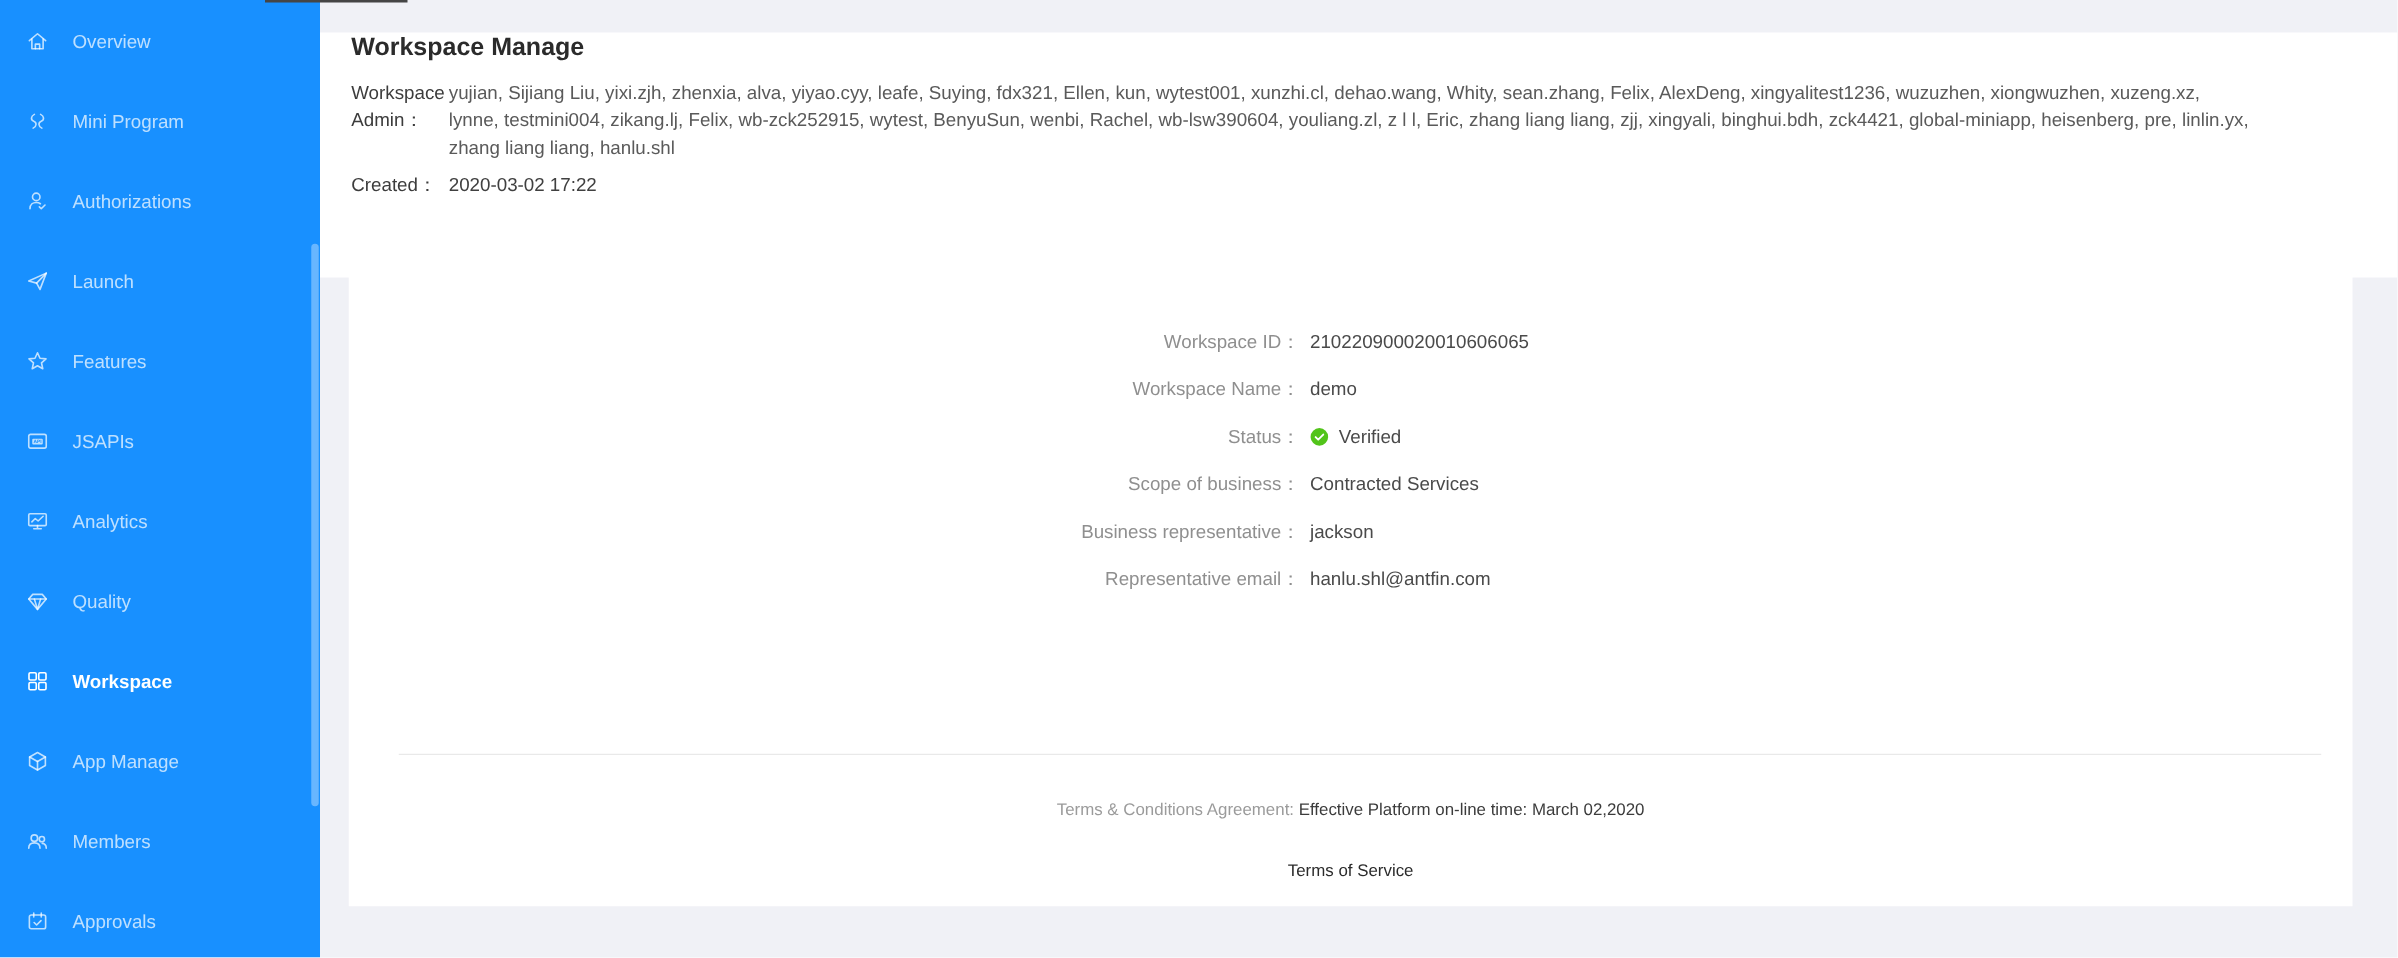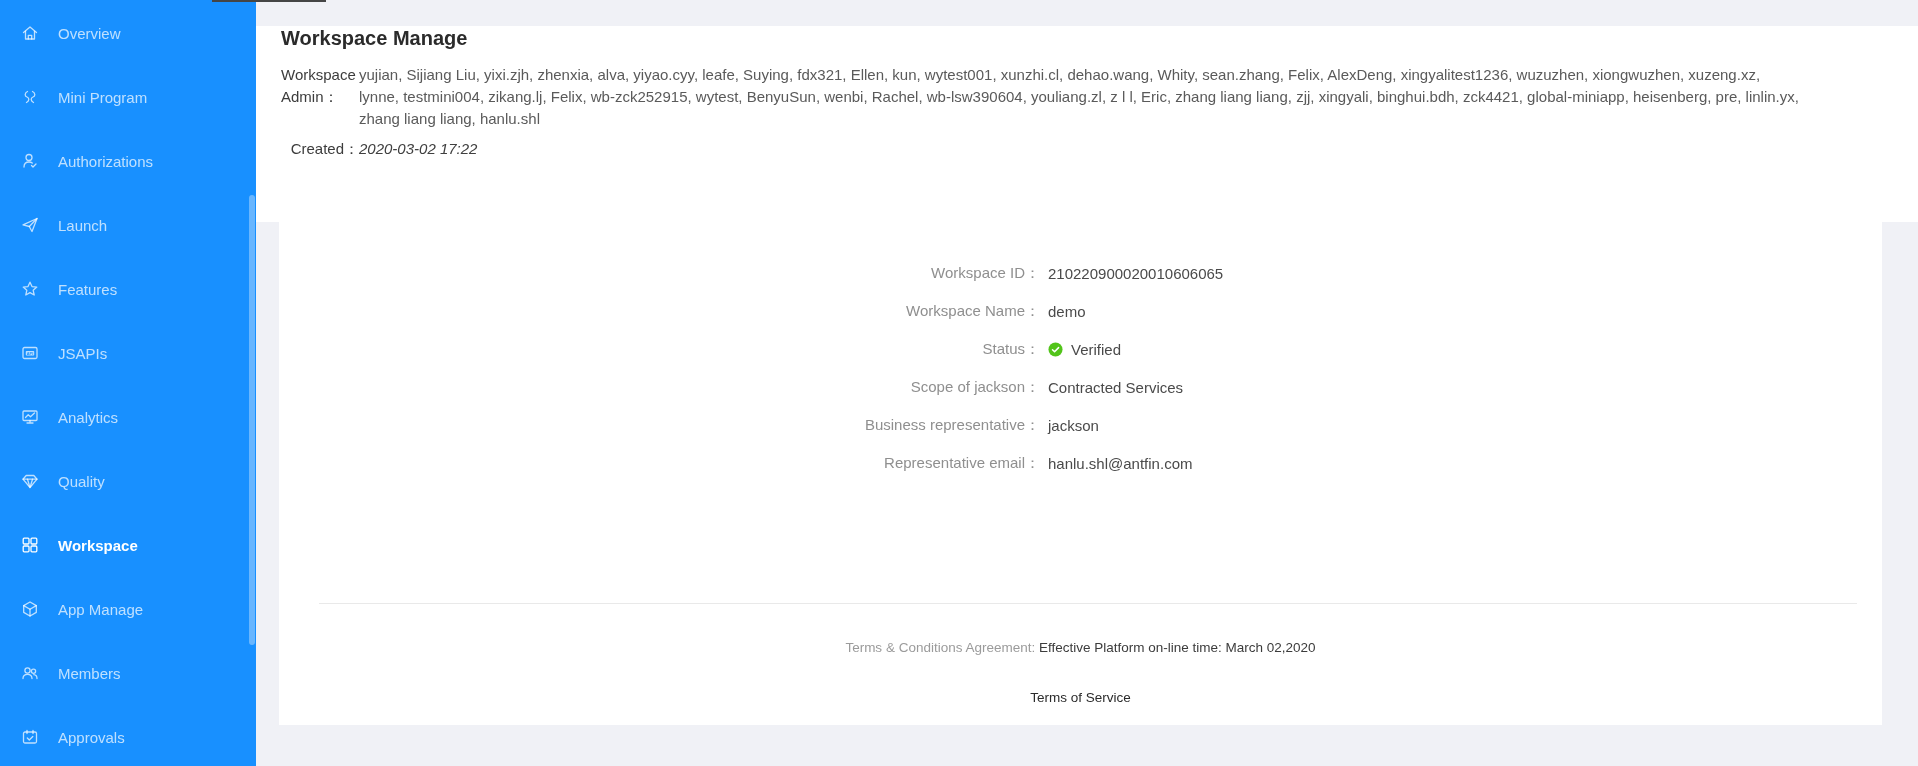--- a/index.html
+++ b/index.html
@@ -40,23 +40,23 @@
   .bc-parent{color:#9b9b9b;cursor:pointer;}
   .bc-sep{color:#9b9b9b;margin:0 7px;}
   .bc-current{color:#5a5a5a;}
   .page-title{
     margin:26px 0 0 0;font-size:20px;line-height:24px;
     font-weight:bold;color:#2b2b2b;
   }
   .admin-row{display:flex;margin-top:14px;font-size:15px;line-height:22px;}
   .admin-label{flex:0 0 78px;color:#3c3c3c;}
   .admin-value{flex:0 1 1445px;color:#5a5a5a;}
-  .created-row{display:flex;margin-top:9px;font-size:15px;line-height:20px;text-align:right;}
+  .created-row{display:flex;margin-top:9px;font-size:15px;line-height:20px;}
   .created-label{flex:0 0 78px;color:#3c3c3c;}
-  .created-value{color:#404040;font-style:italic;}
+  .created-value{color:#404040;}
   
   .card{
     position:absolute;left:23px;top:220px;width:1603px;height:505px;
     background:#ffffff;
   }
   .fields{position:absolute;top:45px;left:0;width:100%;}
   .field-row{display:flex;align-items:center;height:16px;margin-bottom:22px;font-size:15px;}
   .field-label{width:761px;text-align:right;color:#8f8f8f;flex:0 0 761px;}
   .field-value{margin-left:8px;color:#4a4a4a;display:flex;align-items:center;}
   .field-value .v-icon{display:inline-flex;margin-right:8px;}
@@ -232,21 +232,21 @@
             <span class="v-icon">
               <svg viewBox="0 0 16 16" width="15" height="15">
                 <circle cx="8" cy="8" r="7.5" fill="#52c41a"></circle>
                 <path d="M4.8 8.2 L7 10.4 L11.3 6" stroke="#fff" stroke-width="1.6" fill="none" stroke-linecap="round" stroke-linejoin="round"></path>
               </svg>
             </span>
             <span>Verified</span>
           </div>
         </div>
         <div class="field-row">
-          <div class="field-label">Scope of jackson：</div>
+          <div class="field-label">Scope of business：</div>
           <div class="field-value">
             <span>Contracted Services</span>
           </div>
         </div>
         <div class="field-row">
           <div class="field-label">Business representative：</div>
           <div class="field-value">
             <span>jackson</span>
           </div>
         </div>

